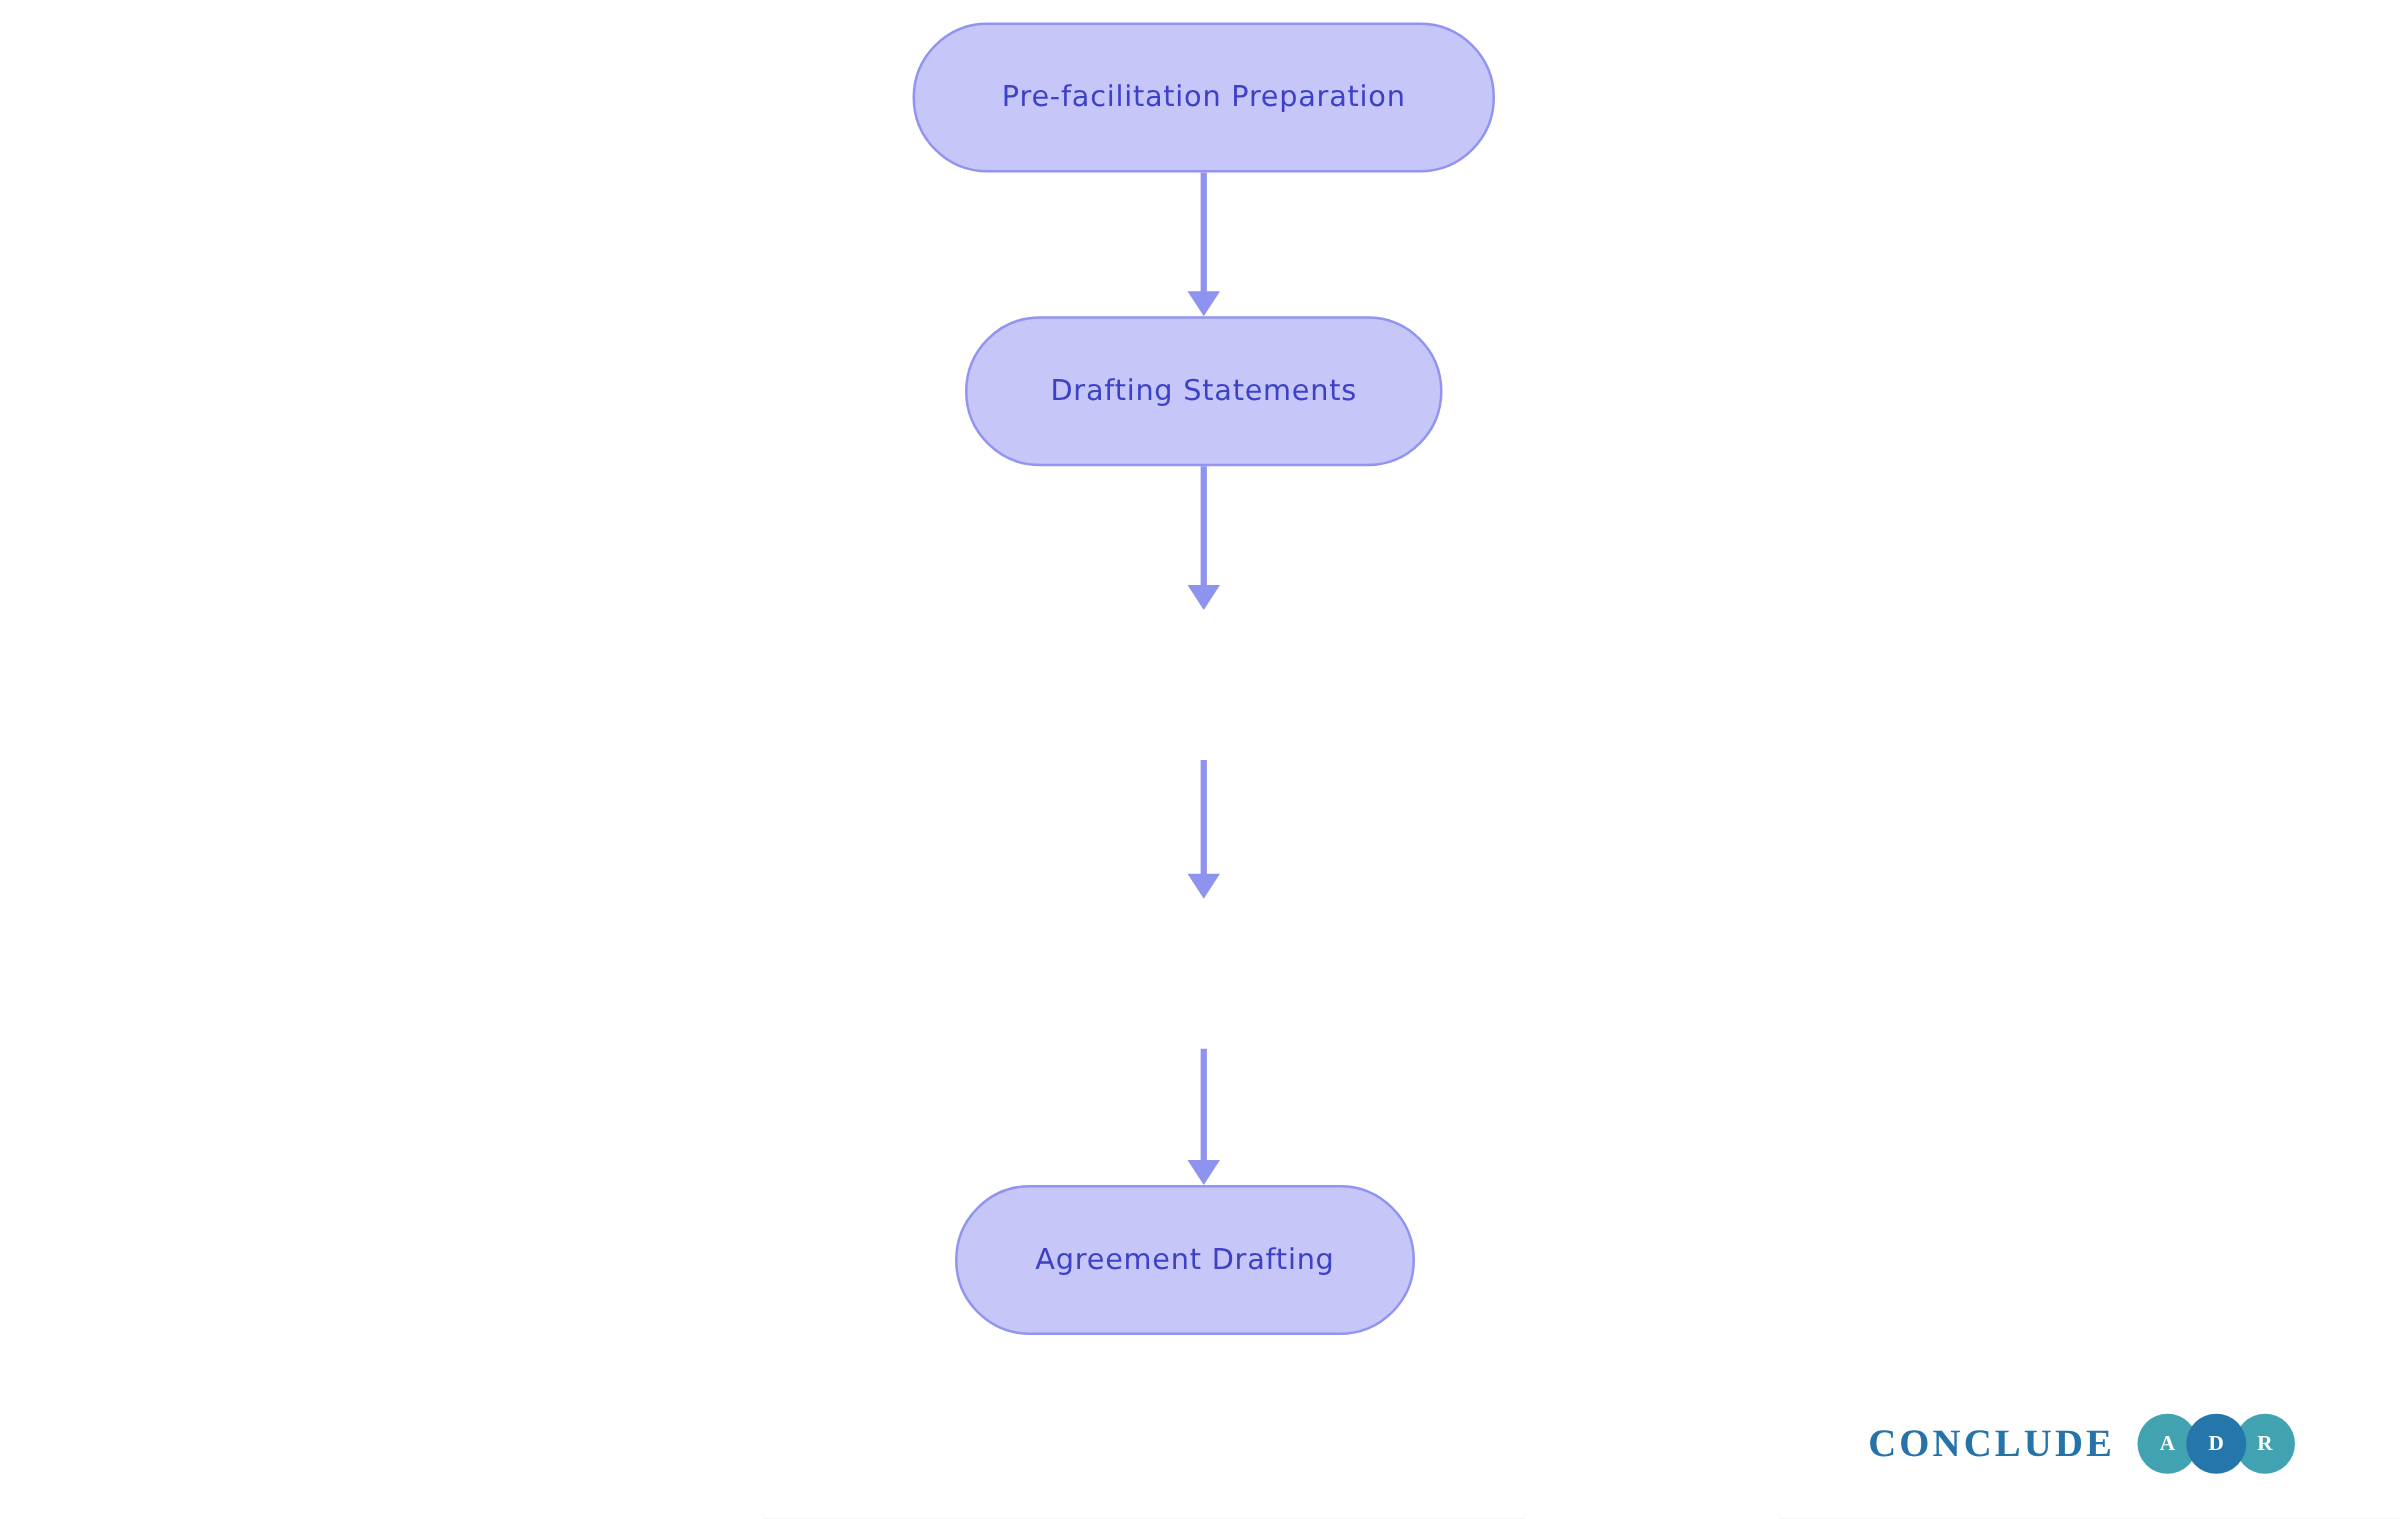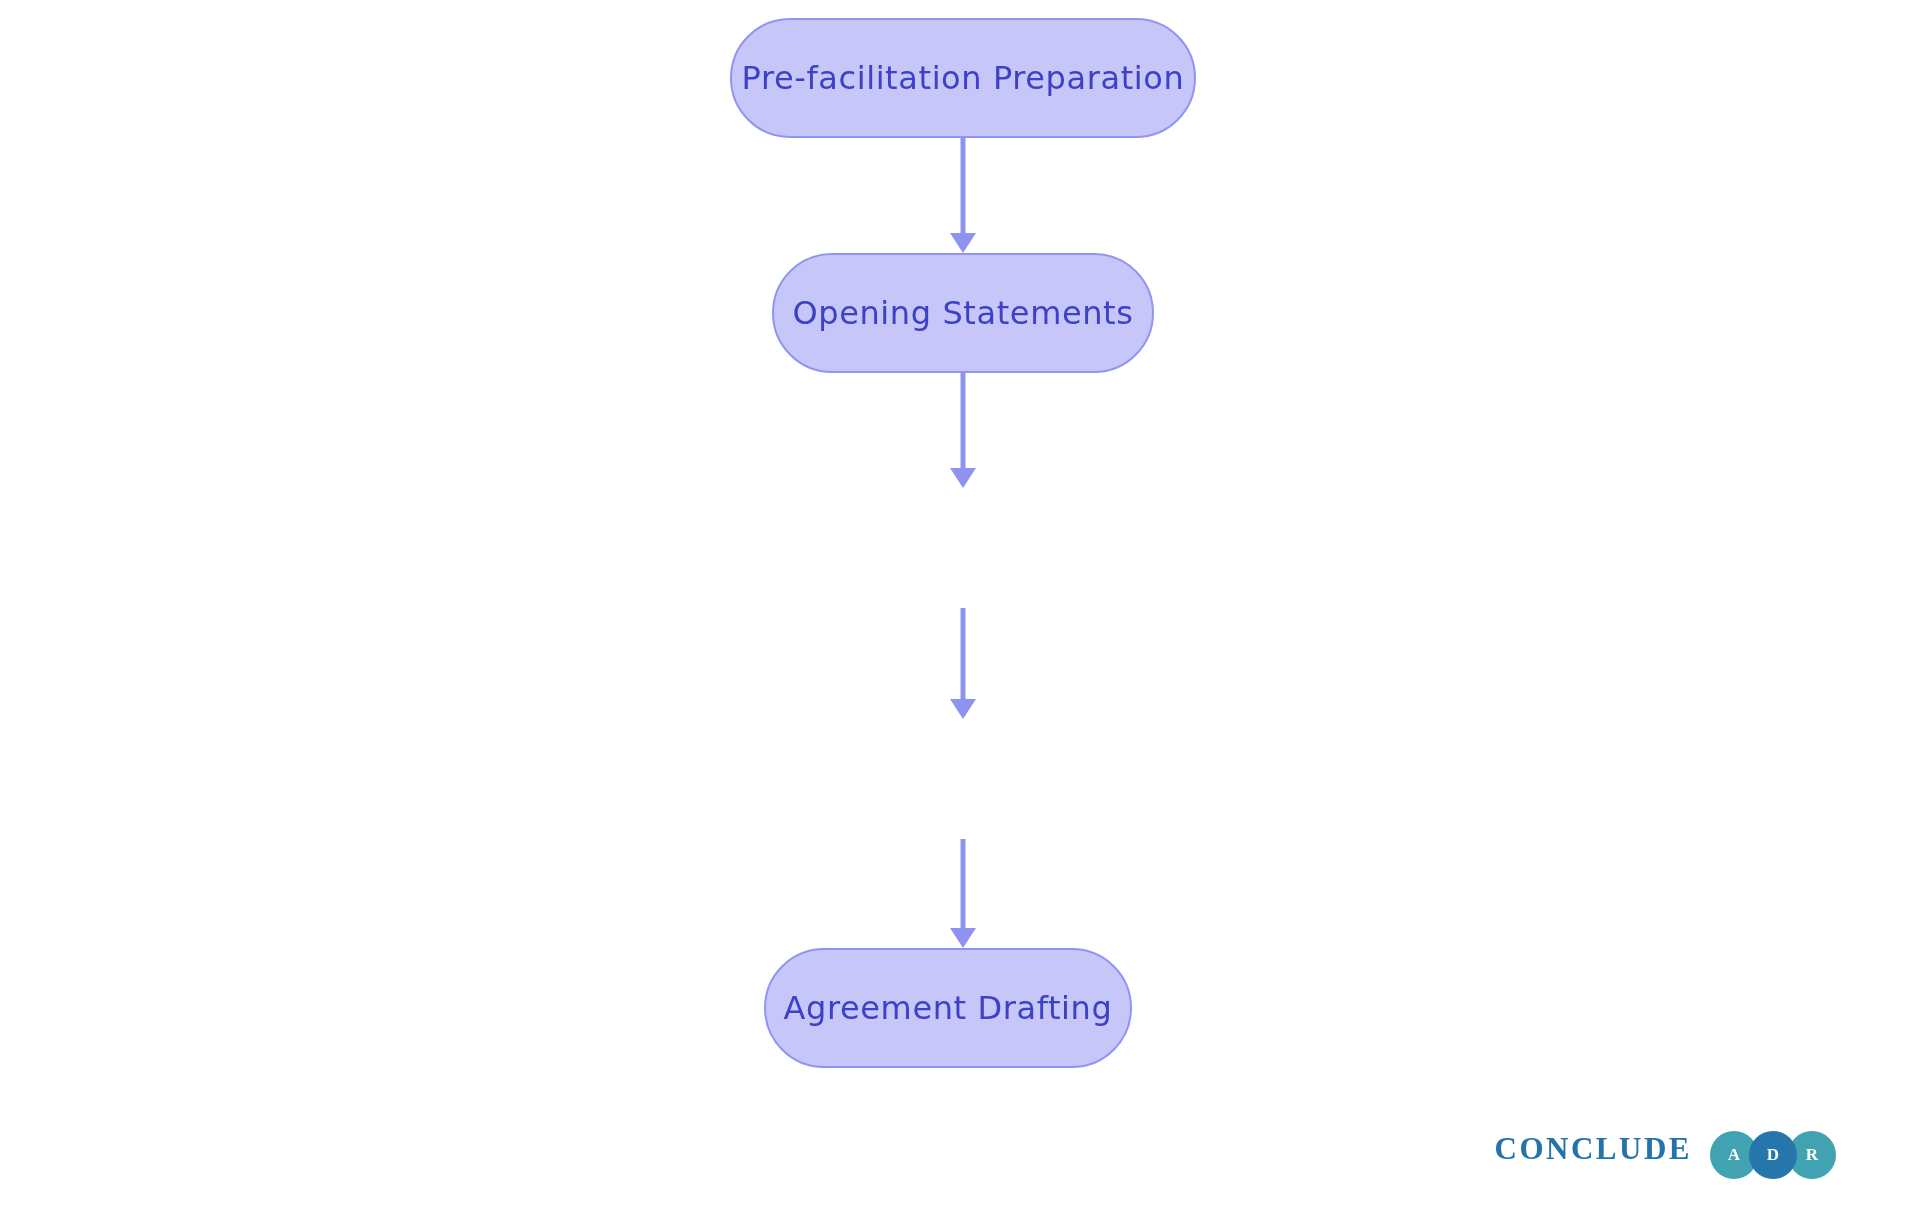--- a/index.html
+++ b/index.html
@@ -29,21 +29,21 @@
     position: absolute;
     height: 120px;
     border-radius: 60px;
     background: var(--node-fill);
     border: 2px solid var(--node-border);
     display: flex;
     align-items: center;
     justify-content: center;
   }
   .node .label {
-    font-size: 32px;
+    font-size: 23px;
     letter-spacing: 0.6px;
     color: var(--node-text);
     white-space: nowrap;
     text-align: right;
   }
   .node-1 { left: 730px; top: 18px;  width: 466px; }
   .node-2 { left: 772px; top: 253px; width: 382px; }
   .node-3 { left: 798px; top: 488px; width: 330px; }
   .node-4 { left: 794px; top: 719px; width: 338px; }
   .node-5 { left: 764px; top: 948px; width: 368px; }
@@ -79,21 +79,21 @@
     border-right: 13px solid transparent;
     border-top: 20px solid var(--arrow);
   }
 
   
   .logo {
     position: absolute;
     top: 1131px;
     right: 84px;
     display: flex;
-    align-items: flex-start;
+    align-items: center;
     gap: 18px;
   }
   .wordmark {
     font-family: "Liberation Serif", "DejaVu Serif", serif;
     font-weight: bold;
     font-size: 31px;
     letter-spacing: 2.5px;
     color: var(--logo-text);
   }
   .badges { display: flex; align-items: center; }
@@ -122,21 +122,21 @@
   <div class="node node-1">
     <span class="label">Pre-facilitation Preparation</span>
   </div>
 
   <div class="arrow arrow-1">
     <div class="shaft"></div>
     <div class="head"></div>
   </div>
 
   <div class="node node-2">
-    <span class="label">Opening Statements</span>
+    <span class="label">Drafting Statements</span>
   </div>
 
   <div class="arrow arrow-2">
     <div class="shaft"></div>
     <div class="head"></div>
   </div>
 
 
   <div class="arrow arrow-3">
     <div class="shaft"></div>

